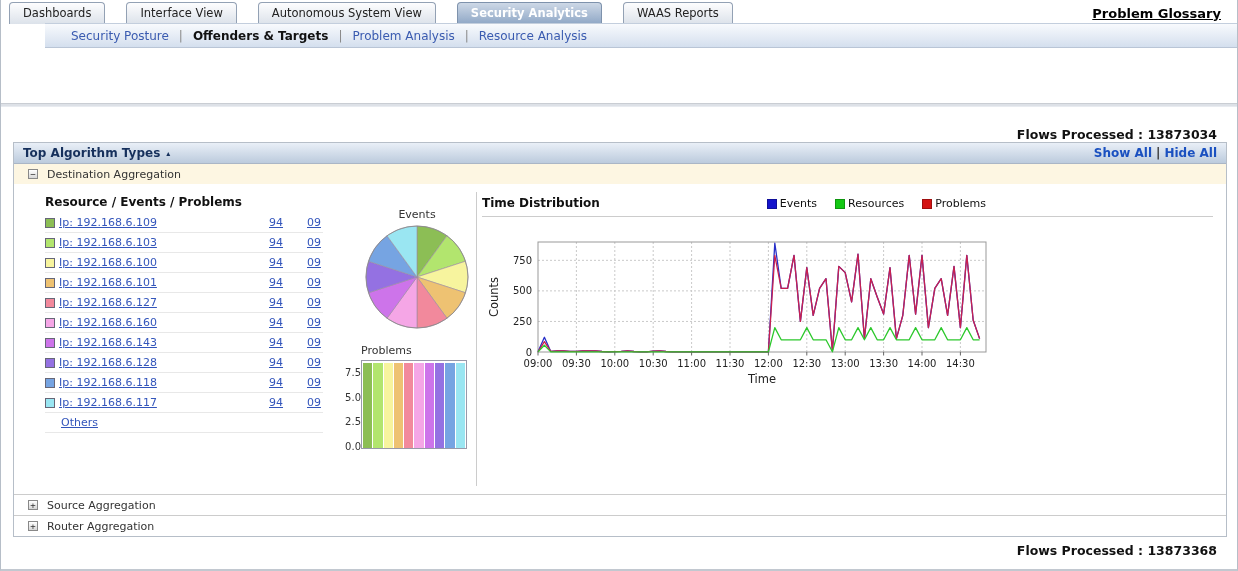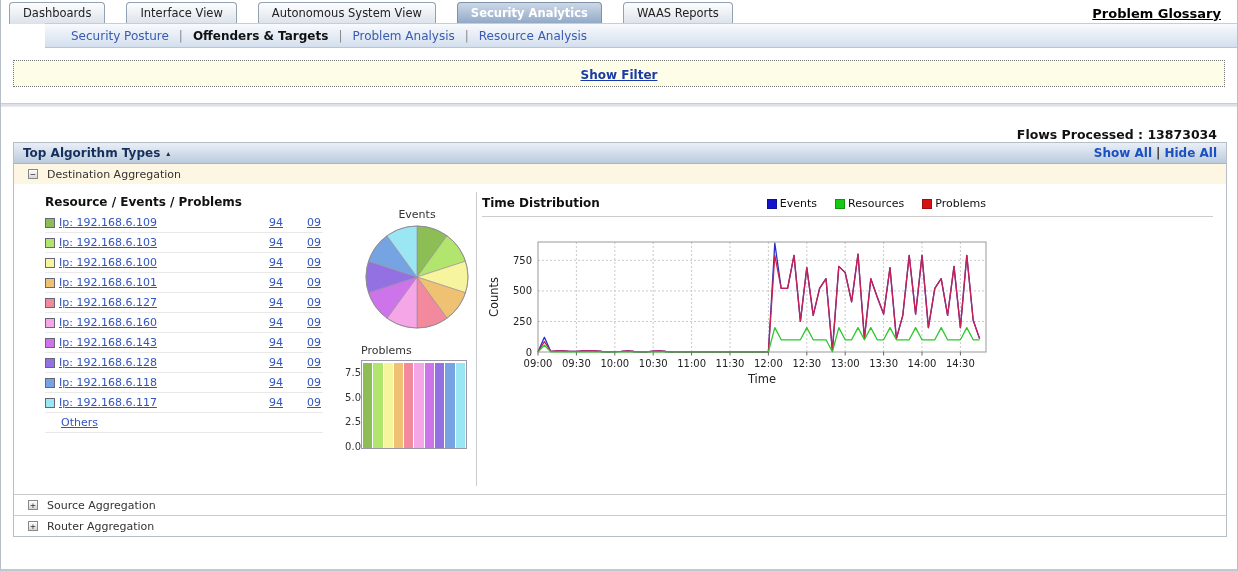--- a/index.html
+++ b/index.html
@@ -103,23 +103,20 @@
   <div class="subnav">
     <a>Security Posture</a>
     <span class="pipe">|</span>
     <a class="current">Offenders &amp; Targets</a>
     <span class="pipe">|</span>
     <a>Problem Analysis</a>
     <span class="pipe">|</span>
     <a>Resource Analysis</a>
   </div>
 
-  <div class="filter-box">
-    <a>Show Filter</a>
-  </div>
   <div class="groove"></div>
 
   <div class="flows-top">Flows Processed : 13873034</div>
 
   <div class="panel">
 
     <div class="panel-header">
       <span class="panel-title">Top Algorithm Types</span>
       <span class="collapse-arrow">▴</span>
       <span class="right-links">
@@ -331,14 +328,15 @@
       <span class="toggle-icon">+</span>
       <span>Source Aggregation</span>
     </div>
     <div class="agg-row bottom">
       <span class="toggle-icon">+</span>
       <span>Router Aggregation</span>
     </div>
 
   </div>
 
+  <div class="flows-bottom">Flows Processed : 13873368</div>
 
 </div>
 
 </body></html>

